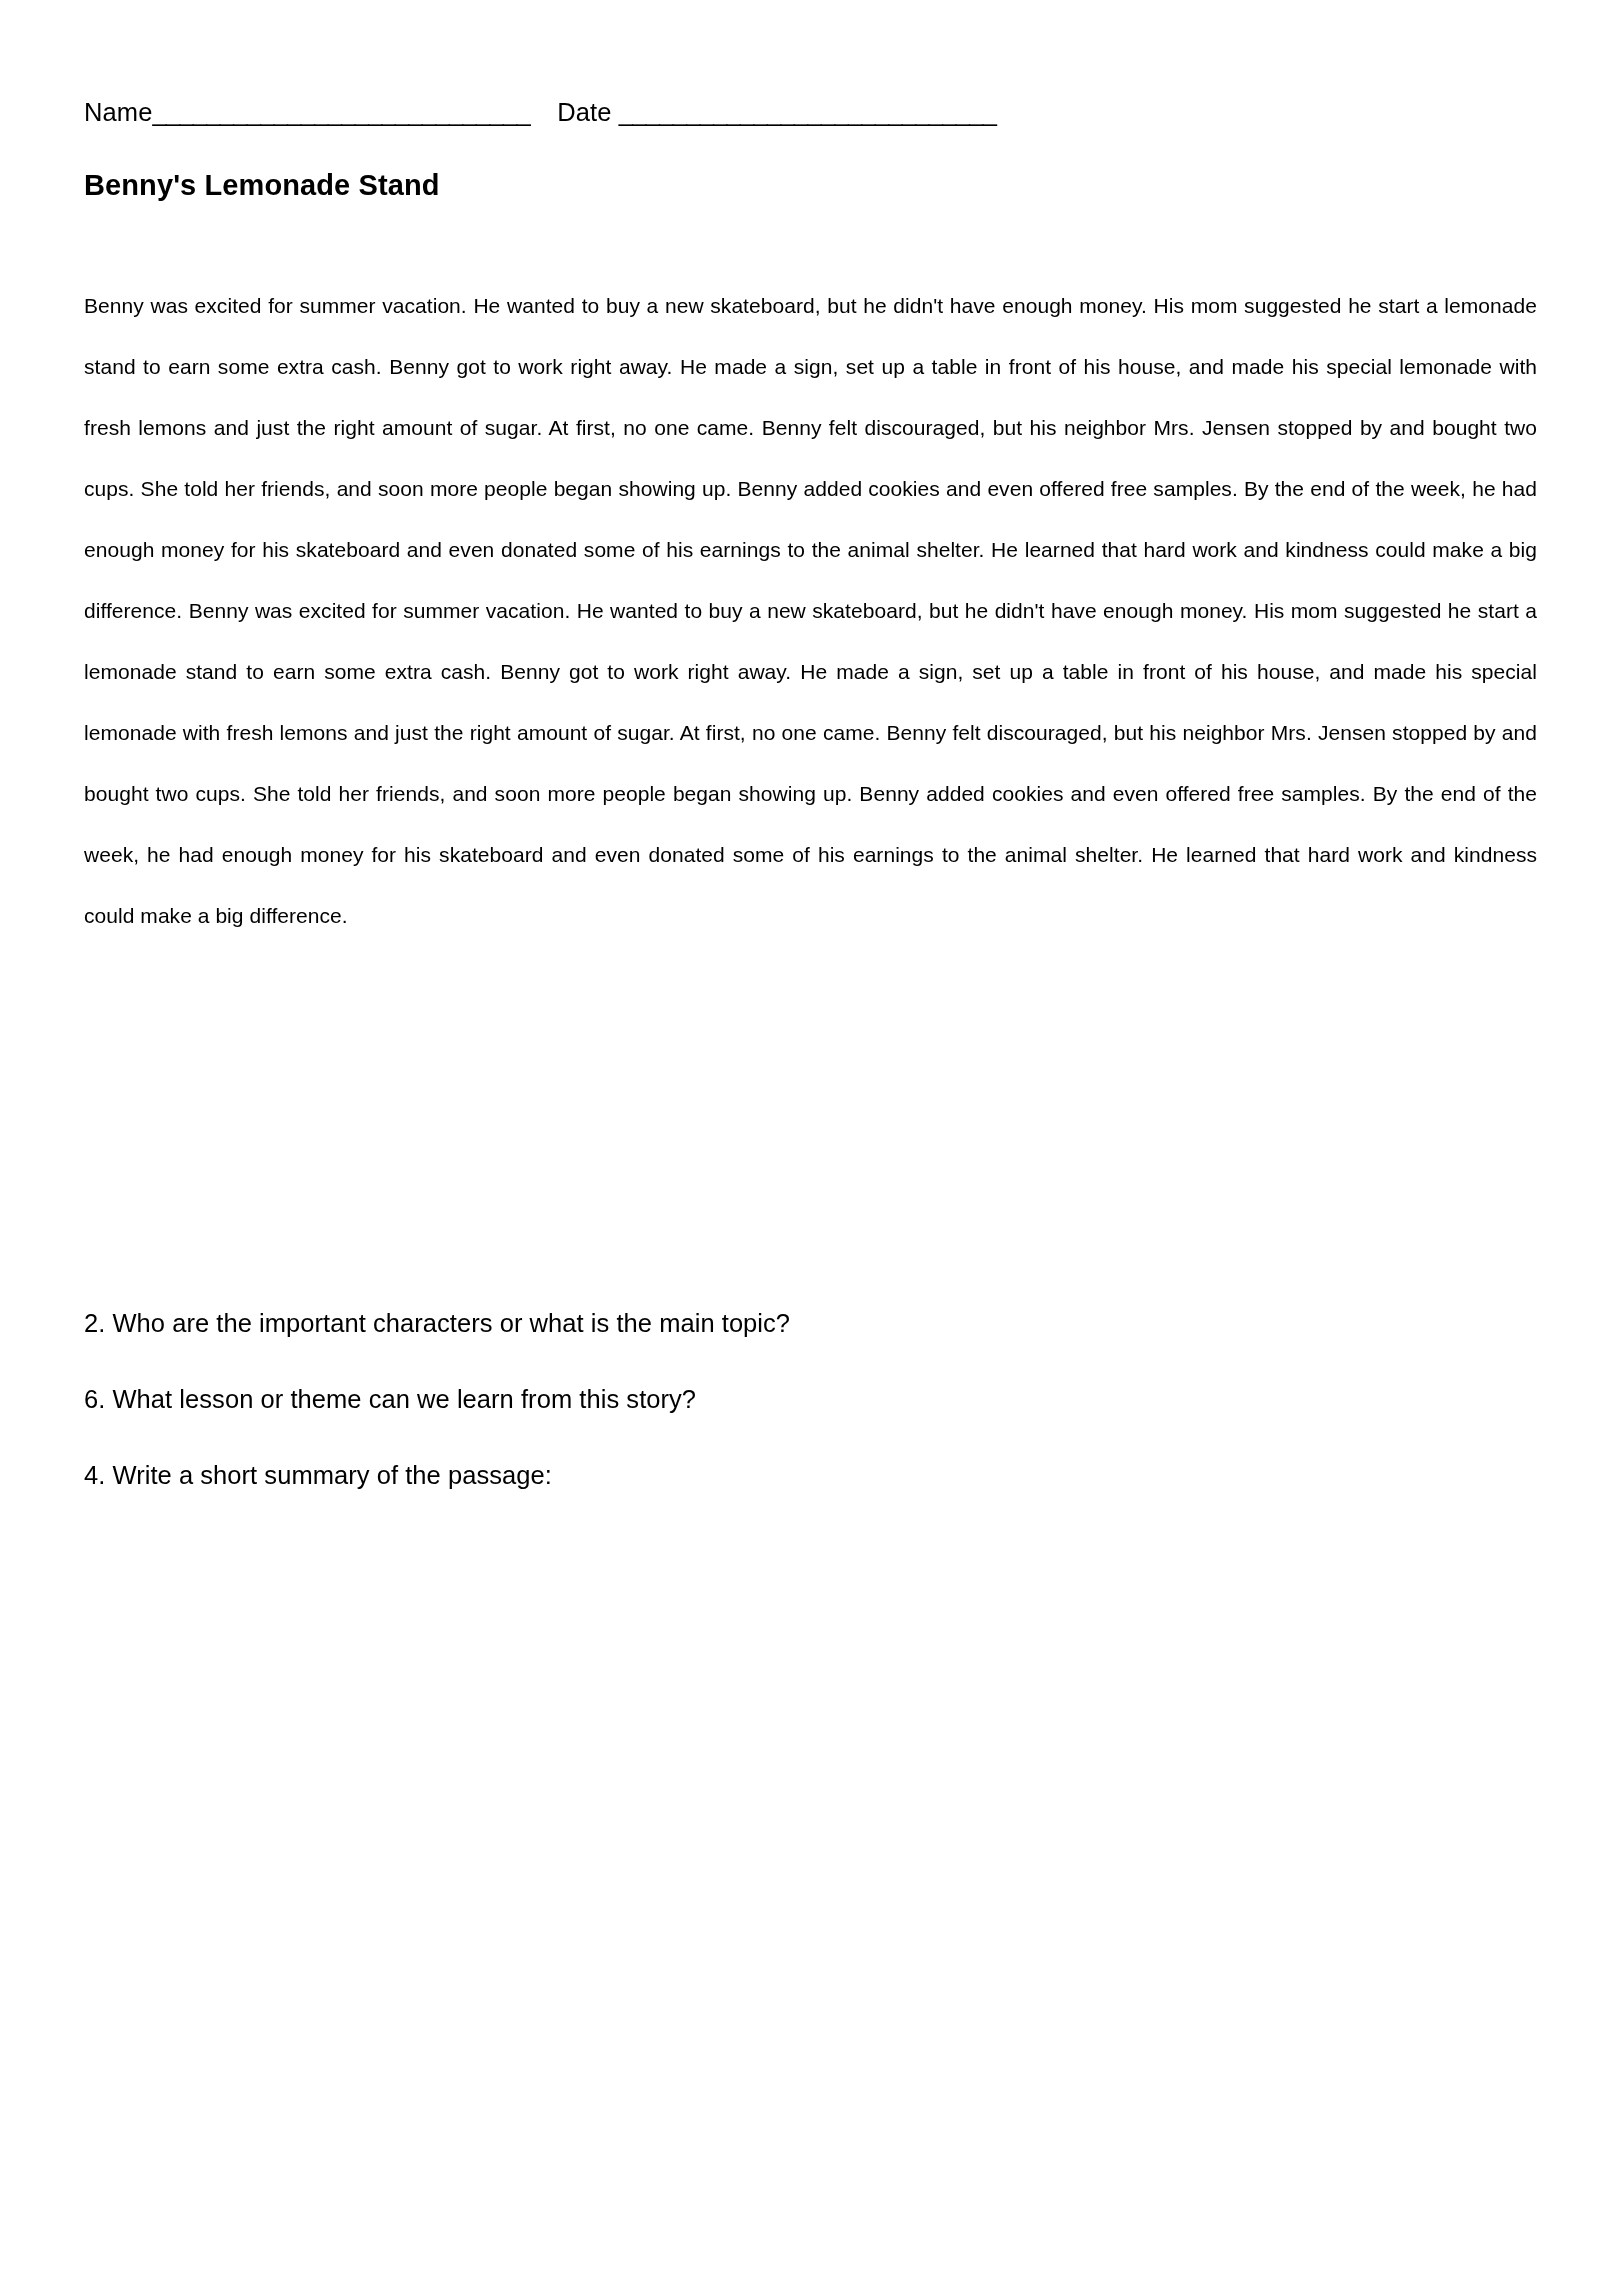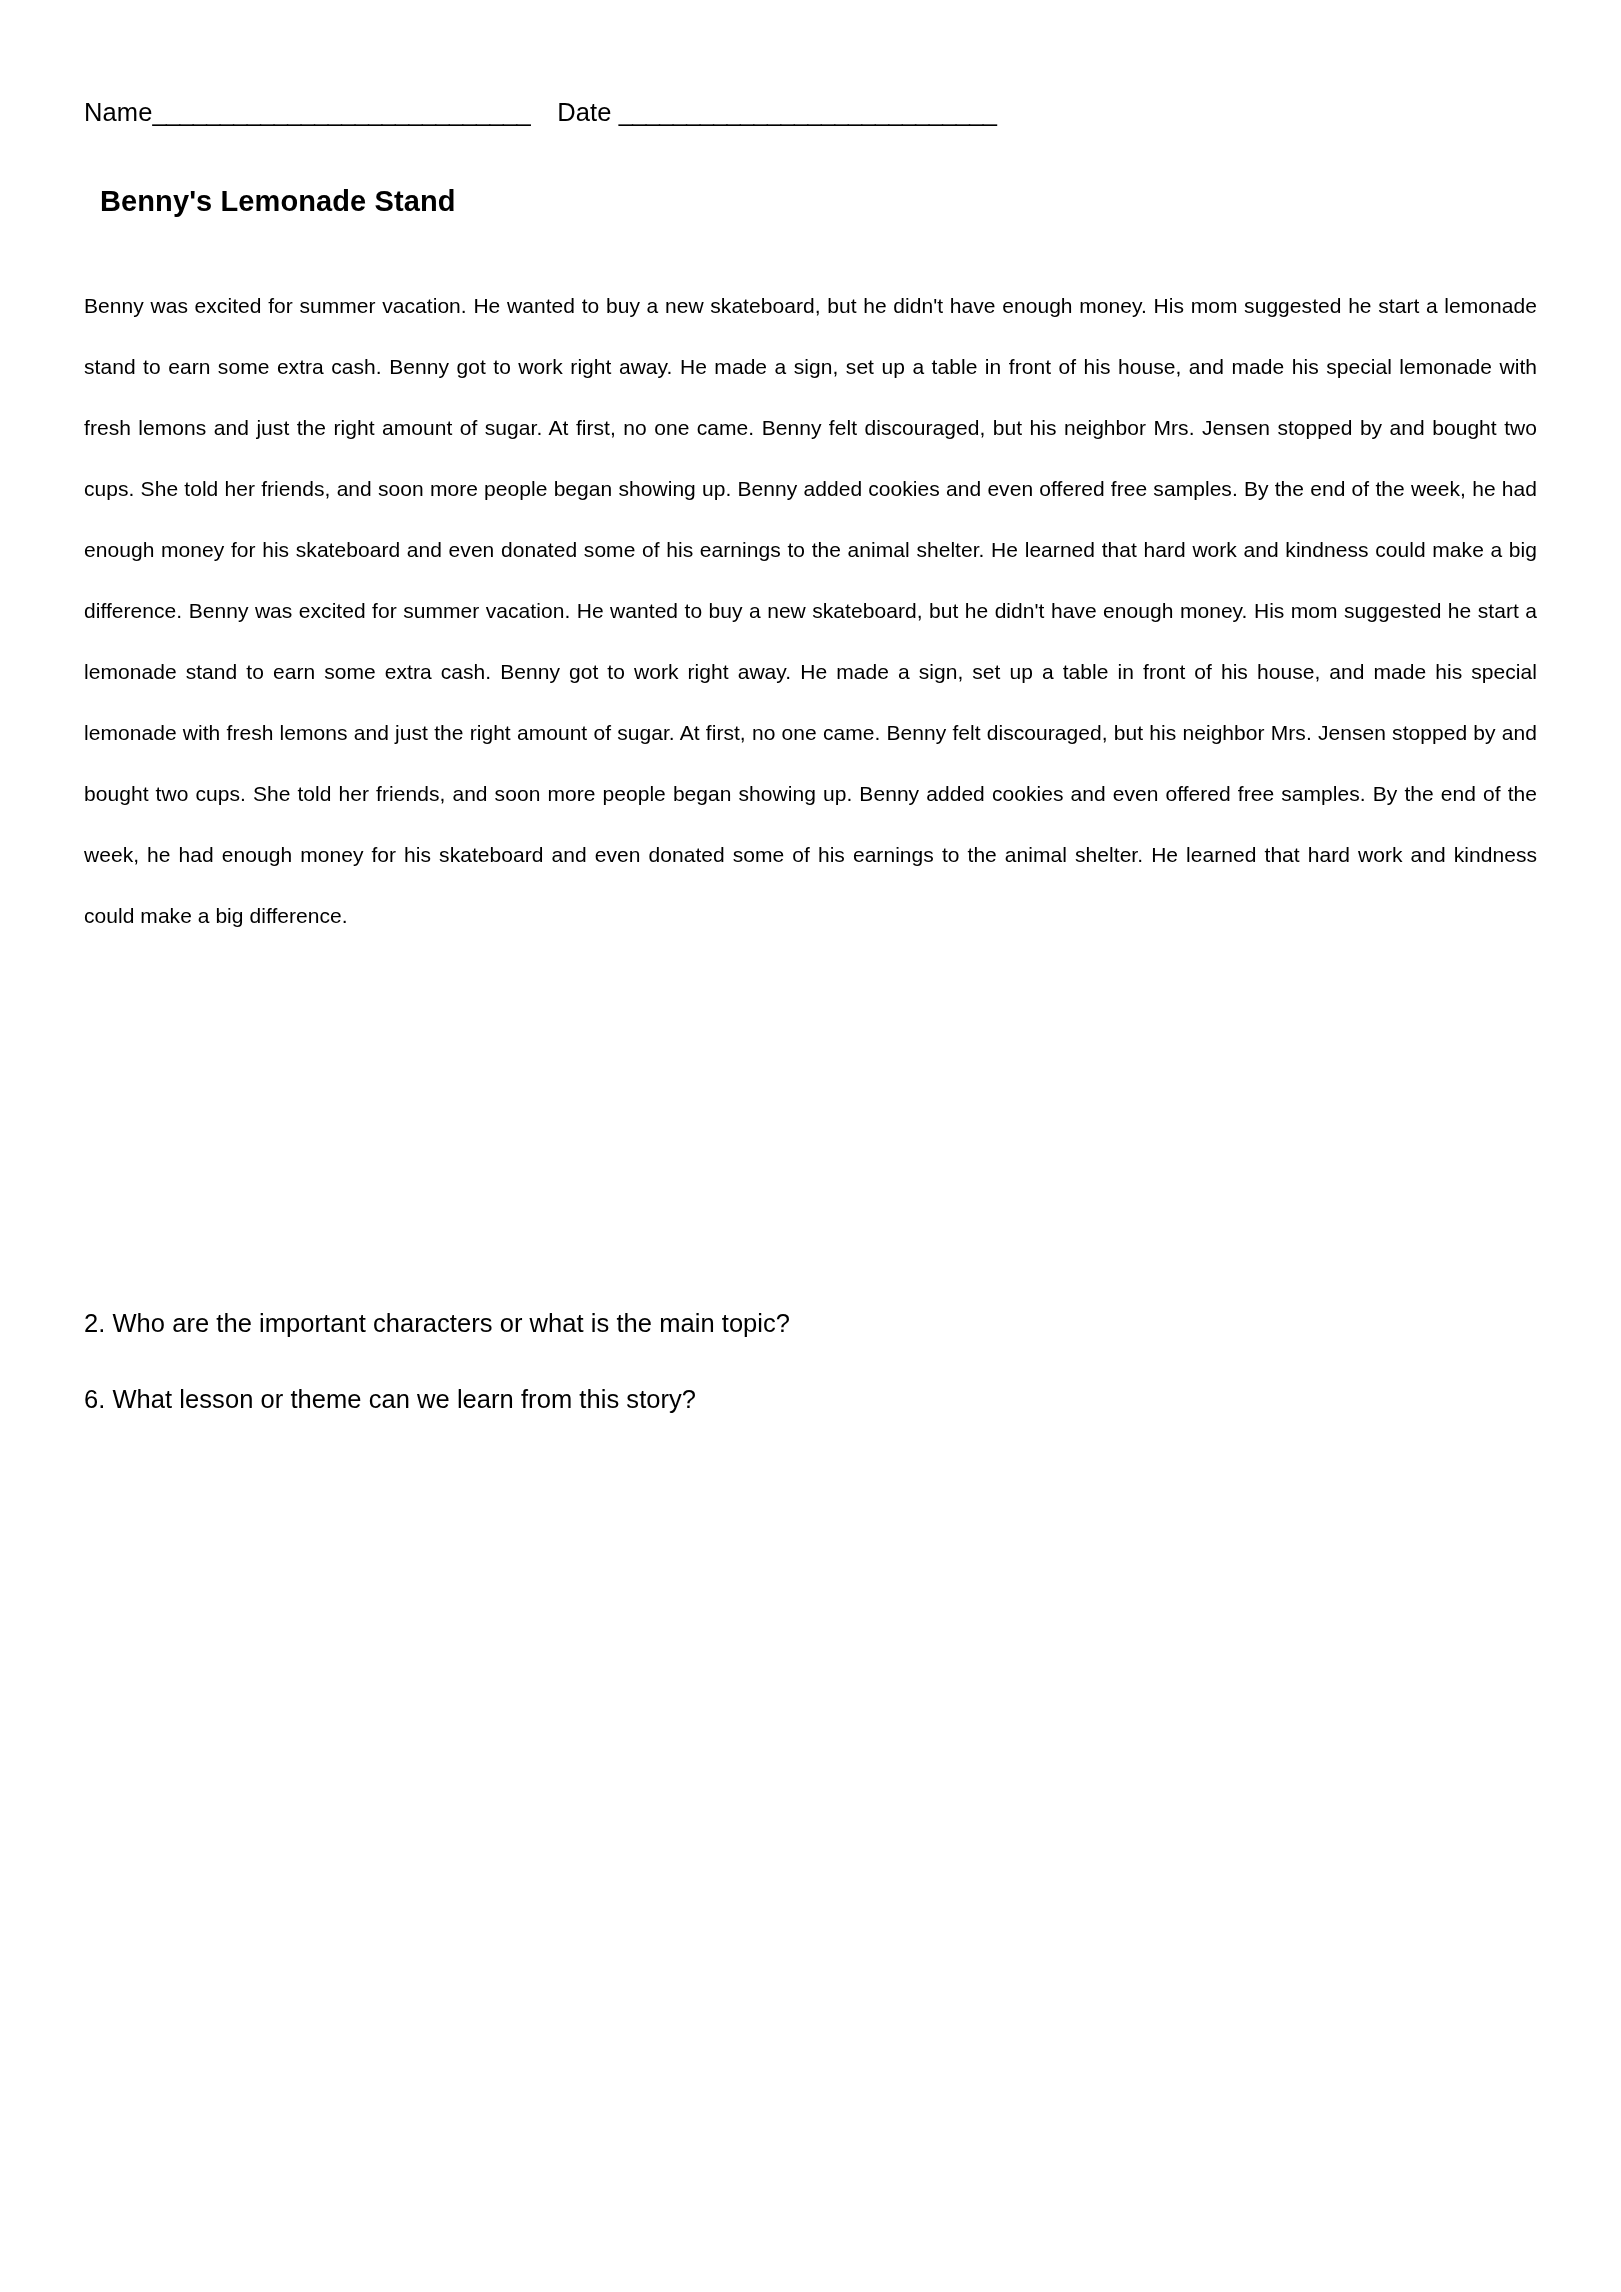--- a/index.html
+++ b/index.html
@@ -60,21 +60,21 @@
   .gap-between-fields {
     display: inline-block;
     width: 27.4px;
   }
 
   
   .doc-title {
     position: absolute;
     left: 0;
     top: 167px;
-    margin: 16px;
+    margin: 0;
     font-size: 29px;
     font-weight: bold;
     line-height: 37px;
     letter-spacing: 0.1px;
   }
 
   
   .passage {
     position: absolute;
     left: 0;
@@ -129,19 +129,20 @@
       <span class="field"><span class="field-label">Name</span><span class="field-rule">____________________________</span></span><span class="gap-between-fields"></span><span class="field"><span class="field-label">Date </span><span class="field-rule">____________________________</span></span>
     </div>
 
     <h1 class="doc-title">Benny's Lemonade Stand</h1>
 
     <p class="passage">Benny was excited for summer vacation. He wanted to buy a new skateboard, but he didn't have enough money. His mom suggested he start a lemonade stand to earn some extra cash. Benny got to work right away. He made a sign, set up a table in front of his house, and made his special lemonade with fresh lemons and just the right amount of sugar. At first, no one came. Benny felt discouraged, but his neighbor Mrs. Jensen stopped by and bought two cups. She told her friends, and soon more people began showing up. Benny added cookies and even offered free samples. By the end of the week, he had enough money for his skateboard and even donated some of his earnings to the animal shelter. He learned that hard work and kindness could make a big difference. Benny was excited for summer vacation. He wanted to buy a new skateboard, but he didn't have enough money. His mom suggested he start a lemonade stand to earn some extra cash. Benny got to work right away. He made a sign, set up a table in front of his house, and made his special lemonade with fresh lemons and just the right amount of sugar. At first, no one came. Benny felt discouraged, but his neighbor Mrs. Jensen stopped by and bought two cups. She told her friends, and soon more people began showing up. Benny added cookies and even offered free samples. By the end of the week, he had enough money for his skateboard and even donated some of his earnings to the animal shelter. He learned that hard work and kindness could make a big difference.</p>
 
     <ol class="questions">
       <li class="question-item">2. Who are the important characters or what is the main topic?</li>
       <li class="question-item">6. What lesson or theme can we learn from this story?</li>
+      <li class="question-item">4. Write a short summary of the passage:</li>
     </ol>
 
     <div class="answer-space"></div>
 
   </div>
 </div>
 
 
 </body></html>

